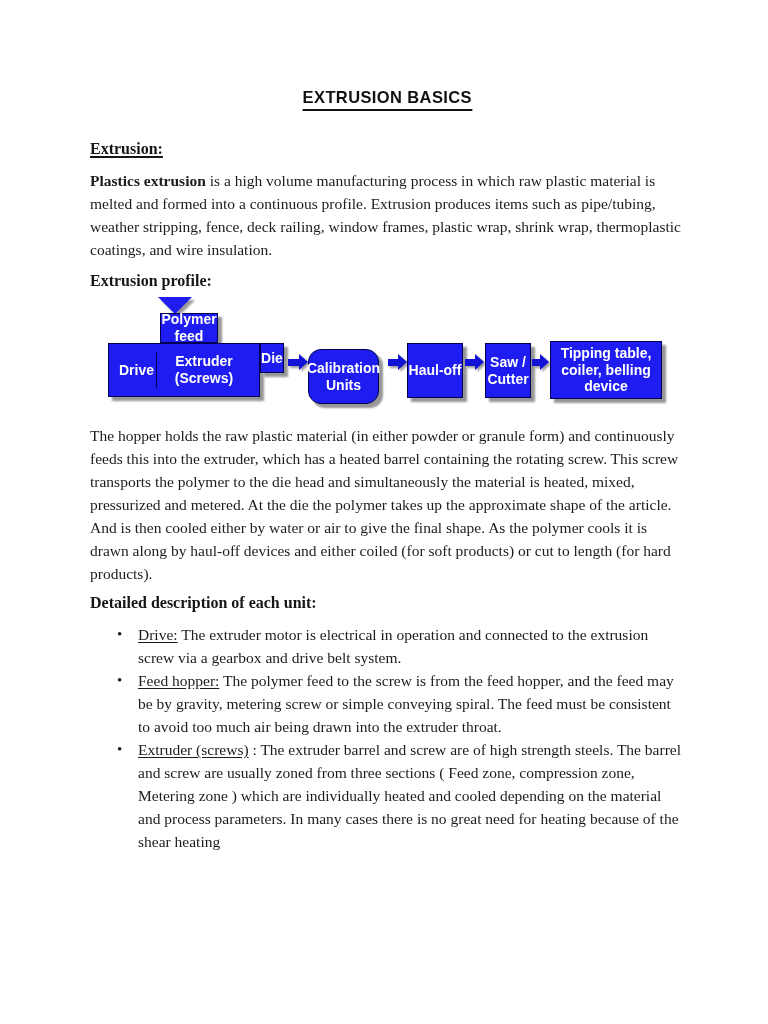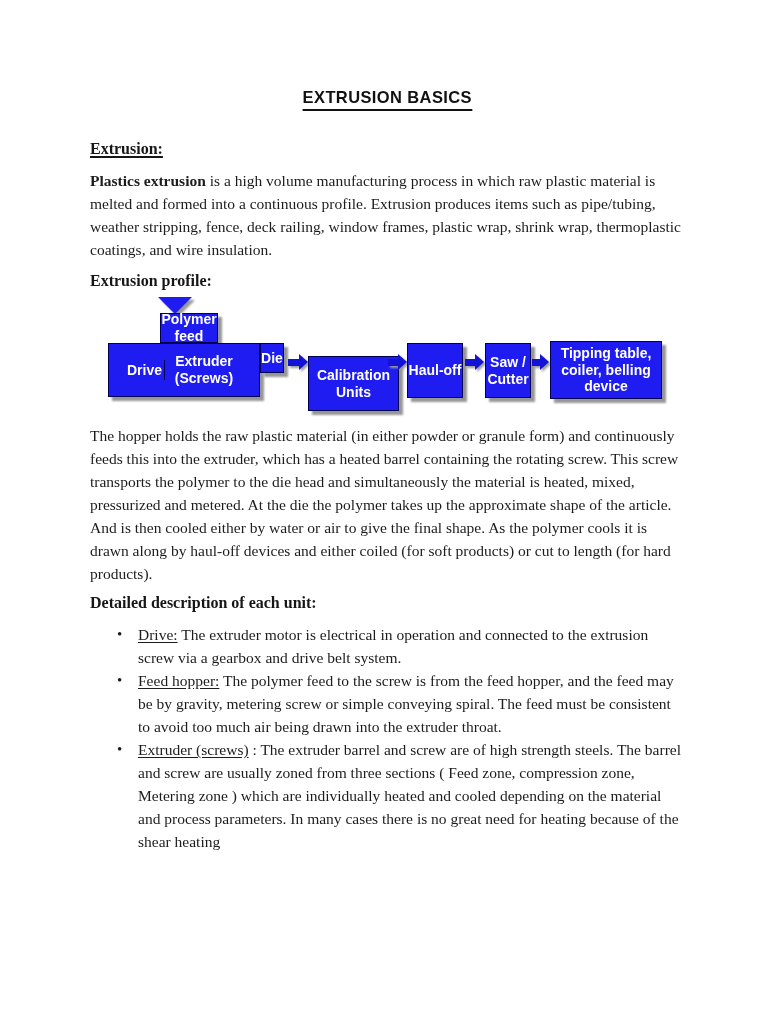--- a/index.html
+++ b/index.html
@@ -76,33 +76,33 @@
     left: 68px; top: 0;
     width: 26px; height: 0;
     border-top: 17px solid #1e1cf0;
     border-left: 17px solid transparent;
     border-right: 17px solid transparent;
     filter: drop-shadow(3px 3px 1px #969696);
   }
   .box-polymer { left: 70px; top: 16px; width: 58px; height: 30px; }
   .box-main {
     left: 18px; top: 46px; width: 152px; height: 54px;
-    padding: 16px; justify-content: stretch;
+    padding: 8px; justify-content: stretch;
   }
   .box-main .seg-drive {
     width: 40px; height: 100%;
     border-right: 1px solid #000050;
     display: flex; align-items: center; justify-content: center;
   }
   .box-main .seg-extruder {
     flex: 1; height: 100%;
     display: flex; align-items: center; justify-content: center;
   }
   .box-die { left: 170px; top: 46px; width: 24px; height: 30px; }
-  .box-calibration { left: 218px; top: 59px; width: 91px; height: 55px; }
+  .box-calibration { left: 218px; top: 52px; width: 71px; height: 55px; border-radius: 13px; }
   .box-hauloff { left: 317px; top: 46px; width: 56px; height: 55px; }
   .box-saw { left: 395px; top: 46px; width: 46px; height: 55px; padding: 0 12px; }
   .box-tipping { left: 460px; top: 44px; width: 112px; height: 58px; }
   .arrow {
     position: absolute;
     height: 17px;
     filter: drop-shadow(2px 2px 1px #9a9a9a);
   }
   .arrow .bar {
     position: absolute;

